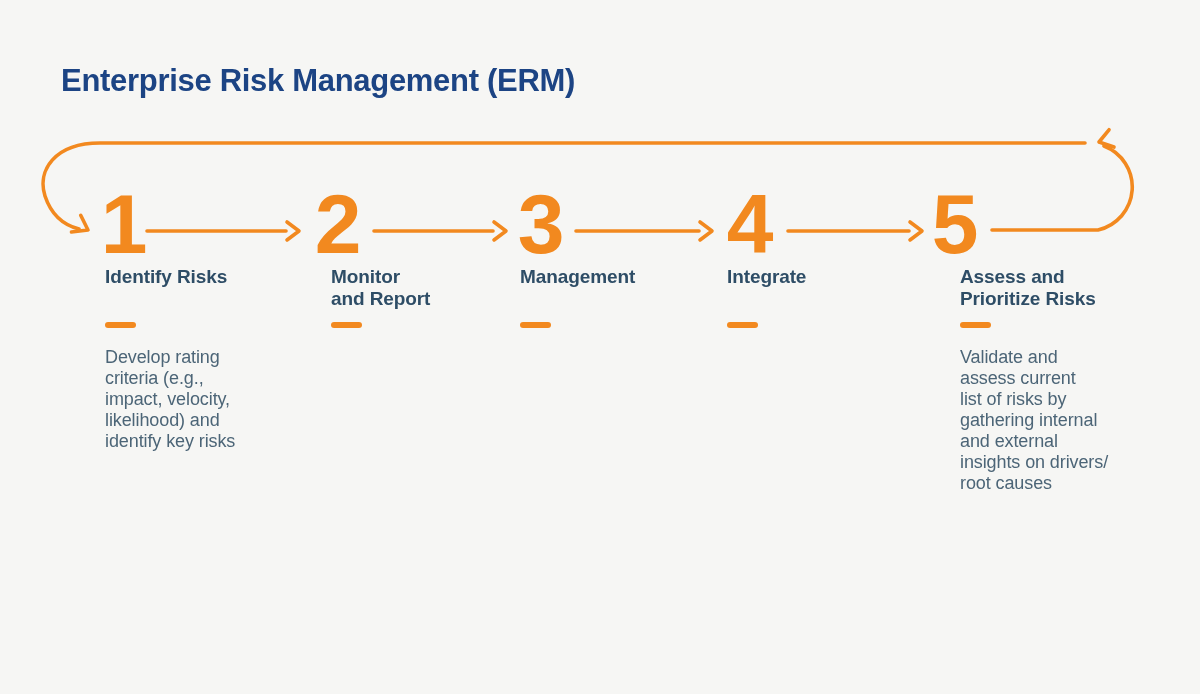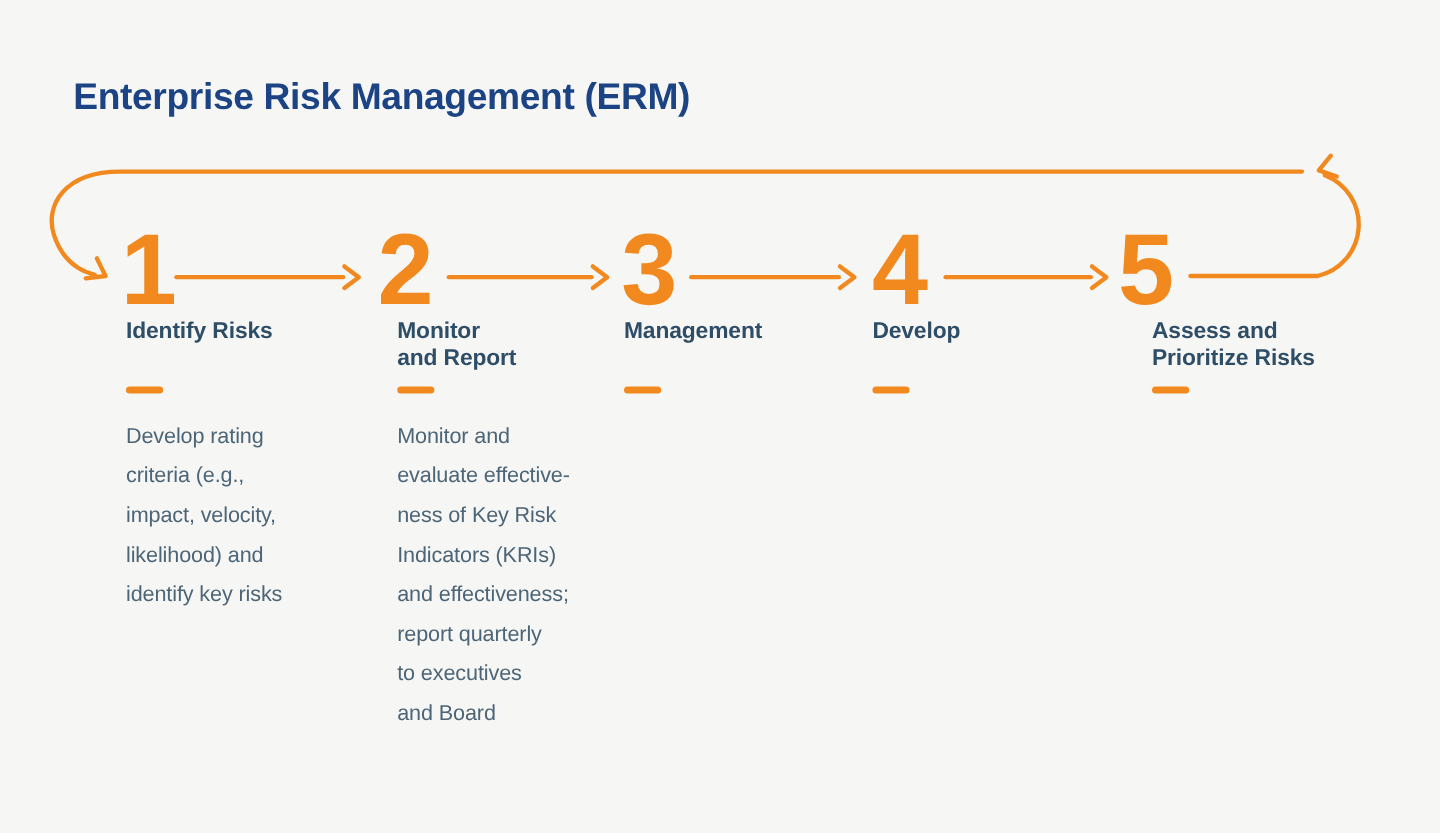--- a/index.html
+++ b/index.html
@@ -55,21 +55,21 @@
   .accent-dash{
     width:31px;
     height:6px;
     border-radius:3px;
     background:#f2891f;
     margin-top:10px;
   }
   .step-desc{
     margin-top:19px;
     font-size:18px;
-    line-height:33px;
+    line-height:21px;
     color:#4c6577;
     letter-spacing:-0.1px;
     white-space:pre-line;
   }
   .col-1{left:105px;width:178px;}
   .col-2{left:296px;width:168px;margin-left:35px;}
   .col-3{left:520px;width:172px;}
   .col-4{left:727px;width:168px;}
   .col-5{left:932px;width:186px;margin-left:28px;}
 </style>
@@ -121,39 +121,38 @@
 criteria (e.g.,
 impact, velocity,
 likelihood) and
 identify key risks</div>
   </div>
 
   <div class="step-col col-2">
     <div class="step-heading">Monitor
 and Report</div>
     <div class="accent-dash"></div>
-    <div class="step-desc">Monitor and
-evaluate effective-
-ness of Key Risk
-Indicators (KRIs)
-and effectiveness;
-report quarterly
-to executives
-and Board</div>
   </div>
 
   <div class="step-col col-3">
     <div class="step-heading">Management</div>
     <div class="accent-dash"></div>
   </div>
 
   <div class="step-col col-4">
-    <div class="step-heading">Develop</div>
+    <div class="step-heading">Integrate</div>
     <div class="accent-dash"></div>
   </div>
 
   <div class="step-col col-5">
     <div class="step-heading">Assess and
 Prioritize Risks</div>
     <div class="accent-dash"></div>
+    <div class="step-desc">Validate and
+assess current
+list of risks by
+gathering internal
+and external
+insights on drivers/
+root causes</div>
   </div>
 
 </div>
 
 </body></html>

